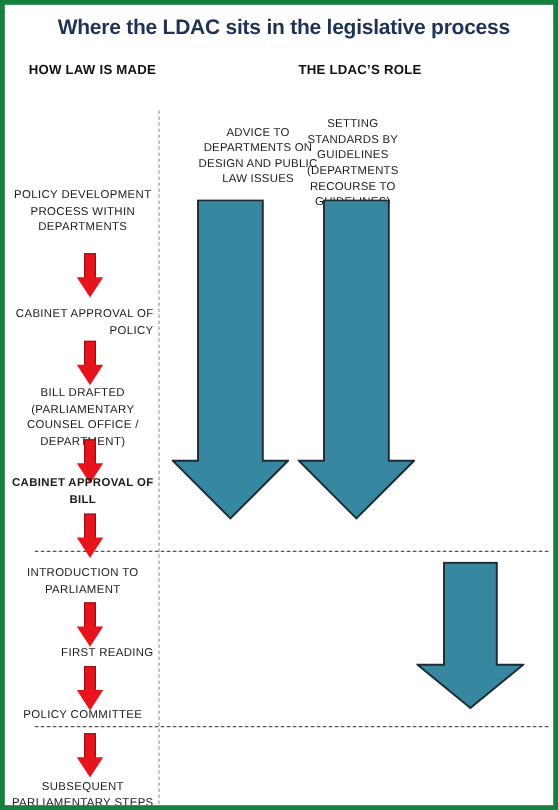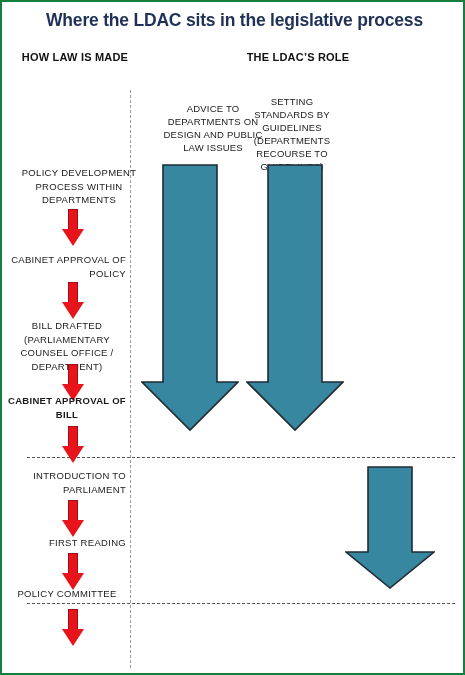--- a/index.html
+++ b/index.html
@@ -5,21 +5,21 @@
   html, body {
     margin: 0;
     padding: 0;
     background: #ffffff;
   }
   #page {
     position: relative;
     width: 465px;
     height: 675px;
     background: #ffffff;
-    border: 2px solid #15803d;
+    border: 4px solid #15803d;
     box-sizing: border-box;
     overflow: hidden;
     font-family: "Liberation Sans", sans-serif;
   }
 
   
   #title {
     position: absolute;
     left: 0;
     top: 8px;
@@ -141,21 +141,21 @@
 
   <div id="title">Where the LDAC sits in the legislative process</div>
 
   <div id="head-left" class="col-head">HOW LAW IS MADE</div>
   <div id="head-right" class="col-head">THE LDAC’S ROLE</div>
 
   <div class="vline"></div>
   <div id="hline-1" class="hline"></div>
   <div id="hline-2" class="hline"></div>
 
-  <div class="flow-step" style="top:164px;margin-left:12px;">POLICY DEVELOPMENT PROCESS WITHIN DEPARTMENTS</div>
+  <div class="flow-step" style="top:152px;">POLICY DEVELOPMENT PROCESS WITHIN DEPARTMENTS</div>
   <div class="red-arrow" style="top:207px;">
     <div class="head-edge"></div>
       <div class="shaft"></div>
       <div class="head"></div>
   </div>
 
   <div class="flow-step" style="top:251px;text-align:right;">CABINET APPROVAL OF POLICY</div>
   <div class="red-arrow" style="top:280px;">
     <div class="head-edge"></div>
       <div class="shaft"></div>
@@ -169,41 +169,42 @@
       <div class="head"></div>
   </div>
 
   <div class="flow-step" style="top:392px;font-weight:bold;">CABINET APPROVAL OF BILL</div>
   <div class="red-arrow" style="top:424px;">
     <div class="head-edge"></div>
       <div class="shaft"></div>
       <div class="head"></div>
   </div>
 
-  <div class="flow-step" style="top:467px;text-align:right;">INTRODUCTION TO PARLIAMENT</div>
+  <div class="flow-step" style="top:467px;">INTRODUCTION TO PARLIAMENT</div>
   <div class="red-arrow" style="top:498px;">
     <div class="head-edge"></div>
       <div class="shaft"></div>
       <div class="head"></div>
   </div>
 
   <div class="flow-step" style="top:534px;text-align:right;">FIRST READING</div>
   <div class="red-arrow" style="top:551px;">
     <div class="head-edge"></div>
       <div class="shaft"></div>
       <div class="head"></div>
   </div>
 
   <div class="flow-step" style="top:585px;">POLICY COMMITTEE</div>
   <div class="red-arrow" style="top:607px;">
     <div class="head-edge"></div>
       <div class="shaft"></div>
       <div class="head"></div>
   </div>
 
+  <div class="flow-step" style="top:645px;">SUBSEQUENT PARLIAMENTARY STEPS</div>
 
   <div id="blue-label-1" class="blue-label">ADVICE TO DEPARTMENTS ON DESIGN AND PUBLIC LAW ISSUES</div>
   <div id="blue-label-2" class="blue-label">SETTING STANDARDS BY GUIDELINES (DEPARTMENTS RECOURSE TO GUIDELINES)</div>
 
   <svg id="blue-arrow-1" class="blue-arrow" width="98" height="268" viewBox="0 0 98 268">
     <polygon points="22,1 76,1 76,218 97,218 49,266 1,218 22,218" fill="#3787A1" stroke="#1F2B33" stroke-width="1.6" stroke-linejoin="miter"></polygon>
   </svg>
 
   <svg id="blue-arrow-2" class="blue-arrow" width="98" height="268" viewBox="0 0 98 268">
     <polygon points="22,1 76,1 76,218 97,218 49,266 1,218 22,218" fill="#3787A1" stroke="#1F2B33" stroke-width="1.6" stroke-linejoin="miter"></polygon>

